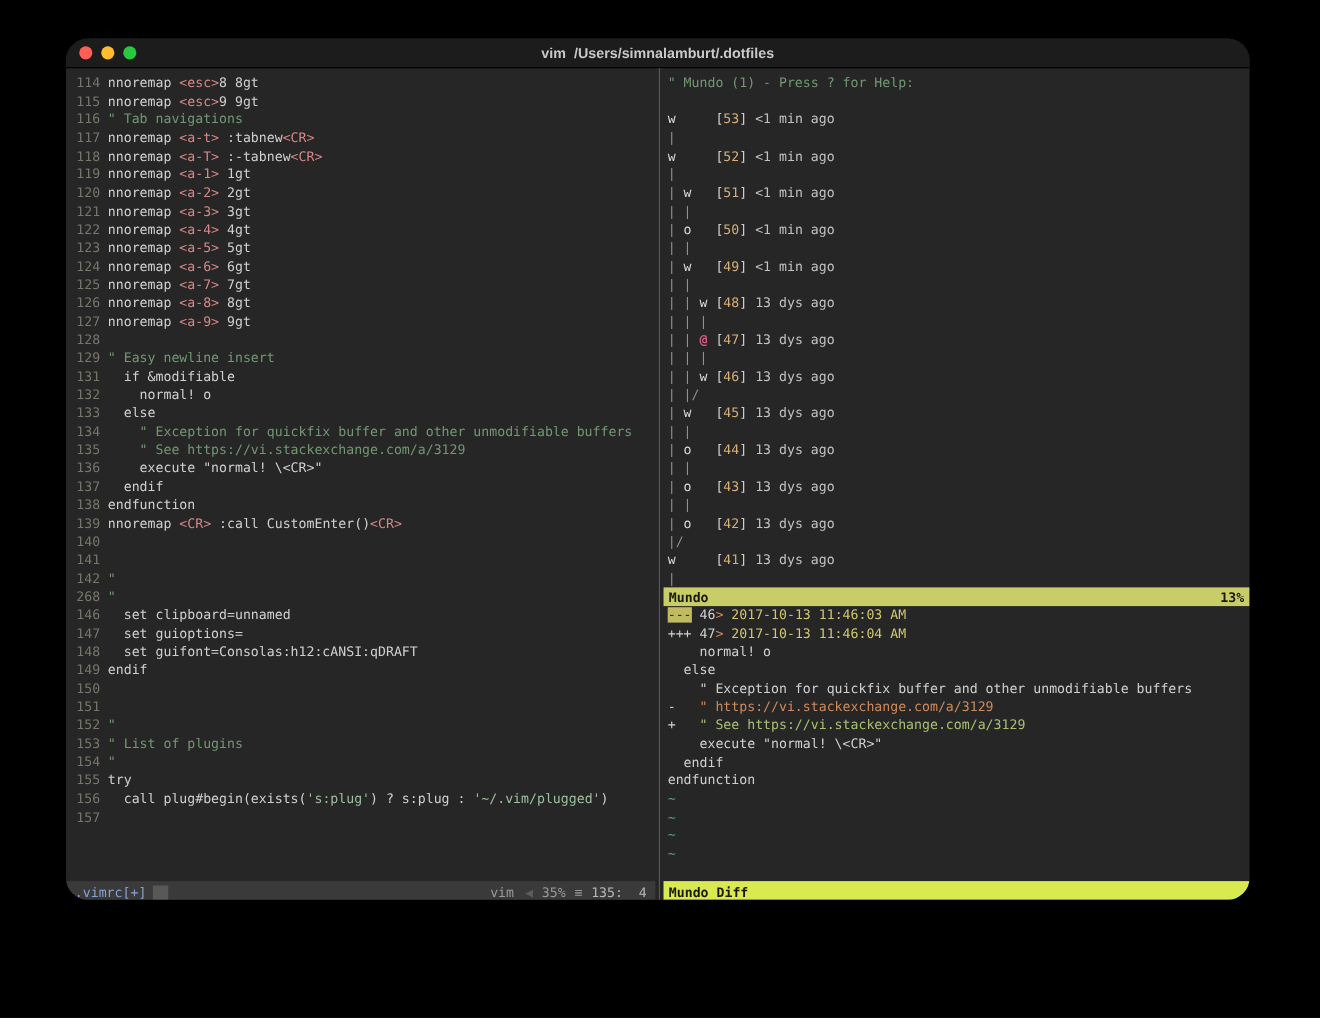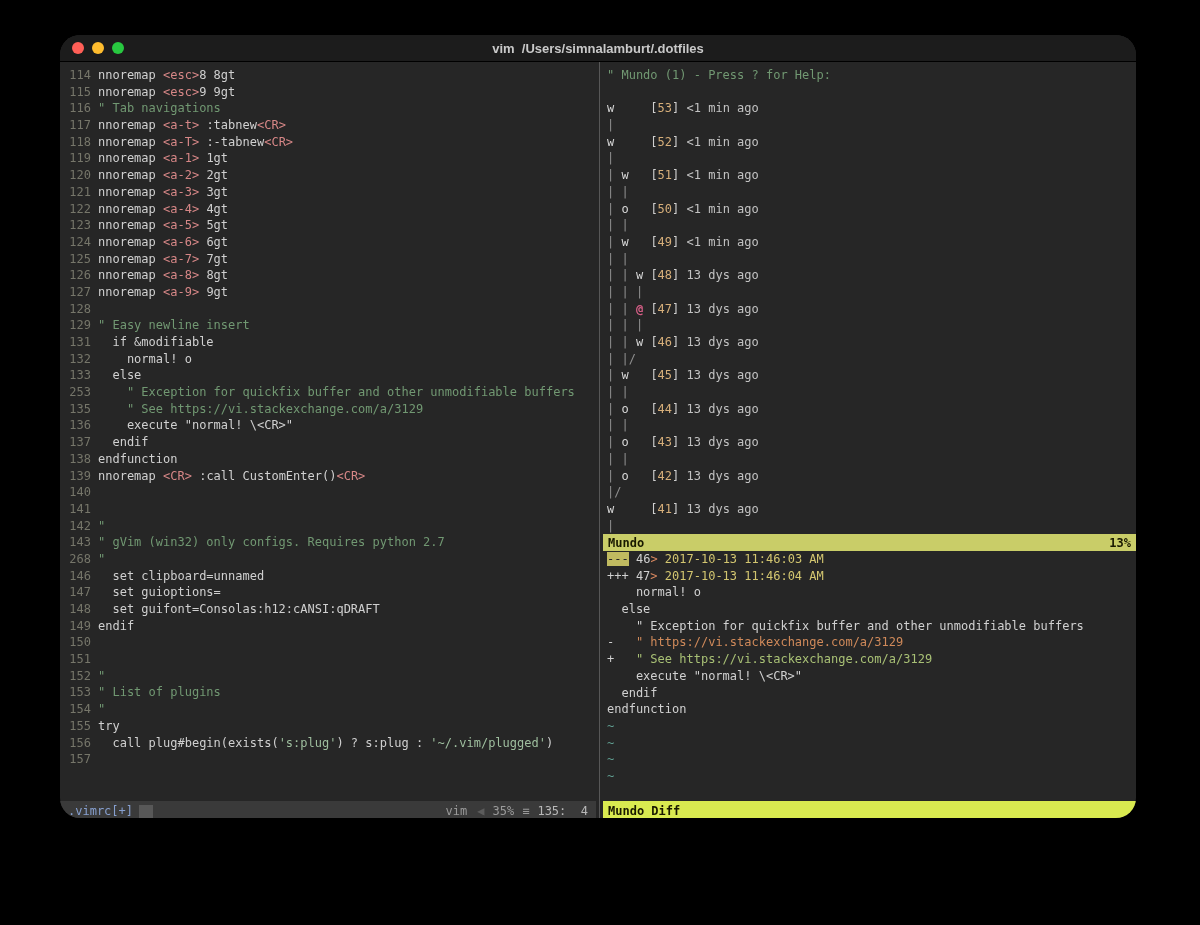--- a/index.html
+++ b/index.html
@@ -101,30 +101,29 @@
           <div class="line"><span class="gutter">123</span><span class="code"><span class="tk-n">nnoremap </span><span class="tk-s">&lt;a-5&gt;</span><span class="tk-n"> 5gt</span></span></div>
           <div class="line"><span class="gutter">124</span><span class="code"><span class="tk-n">nnoremap </span><span class="tk-s">&lt;a-6&gt;</span><span class="tk-n"> 6gt</span></span></div>
           <div class="line"><span class="gutter">125</span><span class="code"><span class="tk-n">nnoremap </span><span class="tk-s">&lt;a-7&gt;</span><span class="tk-n"> 7gt</span></span></div>
           <div class="line"><span class="gutter">126</span><span class="code"><span class="tk-n">nnoremap </span><span class="tk-s">&lt;a-8&gt;</span><span class="tk-n"> 8gt</span></span></div>
           <div class="line"><span class="gutter">127</span><span class="code"><span class="tk-n">nnoremap </span><span class="tk-s">&lt;a-9&gt;</span><span class="tk-n"> 9gt</span></span></div>
           <div class="line"><span class="gutter">128</span><span class="code"></span></div>
           <div class="line"><span class="gutter">129</span><span class="code"><span class="tk-c">" Easy newline insert</span></span></div>
           <div class="line"><span class="gutter">131</span><span class="code"><span class="tk-n">  if &amp;modifiable</span></span></div>
           <div class="line"><span class="gutter">132</span><span class="code"><span class="tk-n">    normal! o</span></span></div>
           <div class="line"><span class="gutter">133</span><span class="code"><span class="tk-n">  else</span></span></div>
-          <div class="line"><span class="gutter">253</span><span class="code"><span class="tk-c">    " Exception for quickfix buffer and other unmodifiable buffers</span></span></div>
+          <div class="line"><span class="gutter">134</span><span class="code"><span class="tk-c">    " Exception for quickfix buffer and other unmodifiable buffers</span></span></div>
           <div class="line"><span class="gutter">135</span><span class="code"><span class="tk-c">    " See https://vi.stackexchange.com/a/3129</span></span></div>
           <div class="line"><span class="gutter">136</span><span class="code"><span class="tk-n">    execute "normal! \&lt;CR&gt;"</span></span></div>
           <div class="line"><span class="gutter">137</span><span class="code"><span class="tk-n">  endif</span></span></div>
           <div class="line"><span class="gutter">138</span><span class="code"><span class="tk-n">endfunction</span></span></div>
           <div class="line"><span class="gutter">139</span><span class="code"><span class="tk-n">nnoremap </span><span class="tk-s">&lt;CR&gt;</span><span class="tk-n"> :call CustomEnter()</span><span class="tk-s">&lt;CR&gt;</span></span></div>
           <div class="line"><span class="gutter">140</span><span class="code"></span></div>
           <div class="line"><span class="gutter">141</span><span class="code"></span></div>
           <div class="line"><span class="gutter">142</span><span class="code"><span class="tk-c">"</span></span></div>
-          <div class="line"><span class="gutter">143</span><span class="code"><span class="tk-c">" gVim (win32) only configs. Requires python 2.7</span></span></div>
           <div class="line"><span class="gutter">268</span><span class="code"><span class="tk-c">"</span></span></div>
           <div class="line"><span class="gutter">146</span><span class="code"><span class="tk-n">  set clipboard=unnamed</span></span></div>
           <div class="line"><span class="gutter">147</span><span class="code"><span class="tk-n">  set guioptions=</span></span></div>
           <div class="line"><span class="gutter">148</span><span class="code"><span class="tk-n">  set guifont=Consolas:h12:cANSI:qDRAFT</span></span></div>
           <div class="line"><span class="gutter">149</span><span class="code"><span class="tk-n">endif</span></span></div>
           <div class="line"><span class="gutter">150</span><span class="code"></span></div>
           <div class="line"><span class="gutter">151</span><span class="code"></span></div>
           <div class="line"><span class="gutter">152</span><span class="code"><span class="tk-c">"</span></span></div>
           <div class="line"><span class="gutter">153</span><span class="code"><span class="tk-c">" List of plugins</span></span></div>
           <div class="line"><span class="gutter">154</span><span class="code"><span class="tk-c">"</span></span></div>

